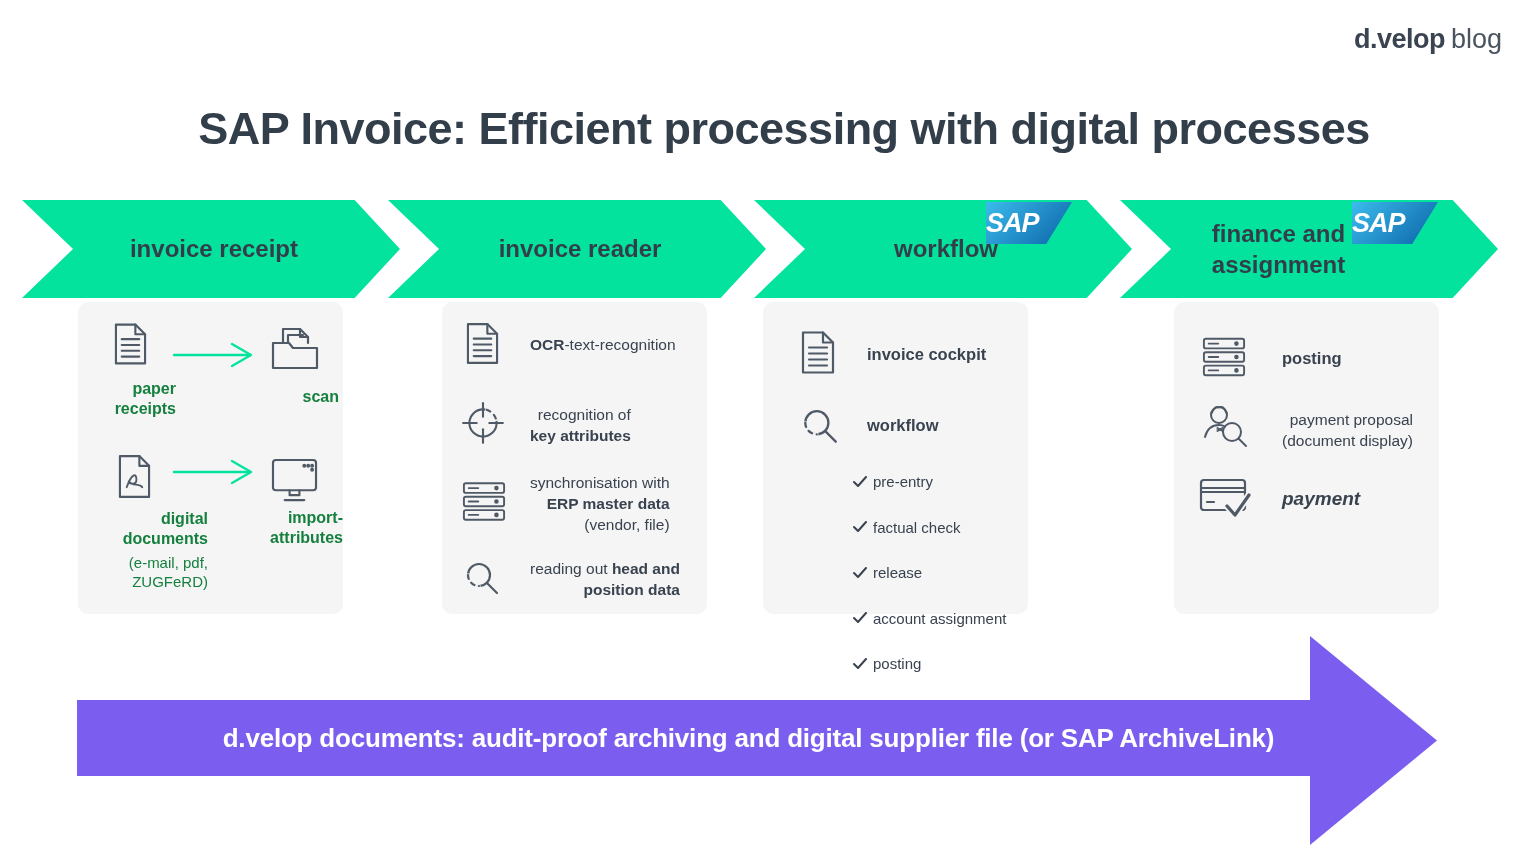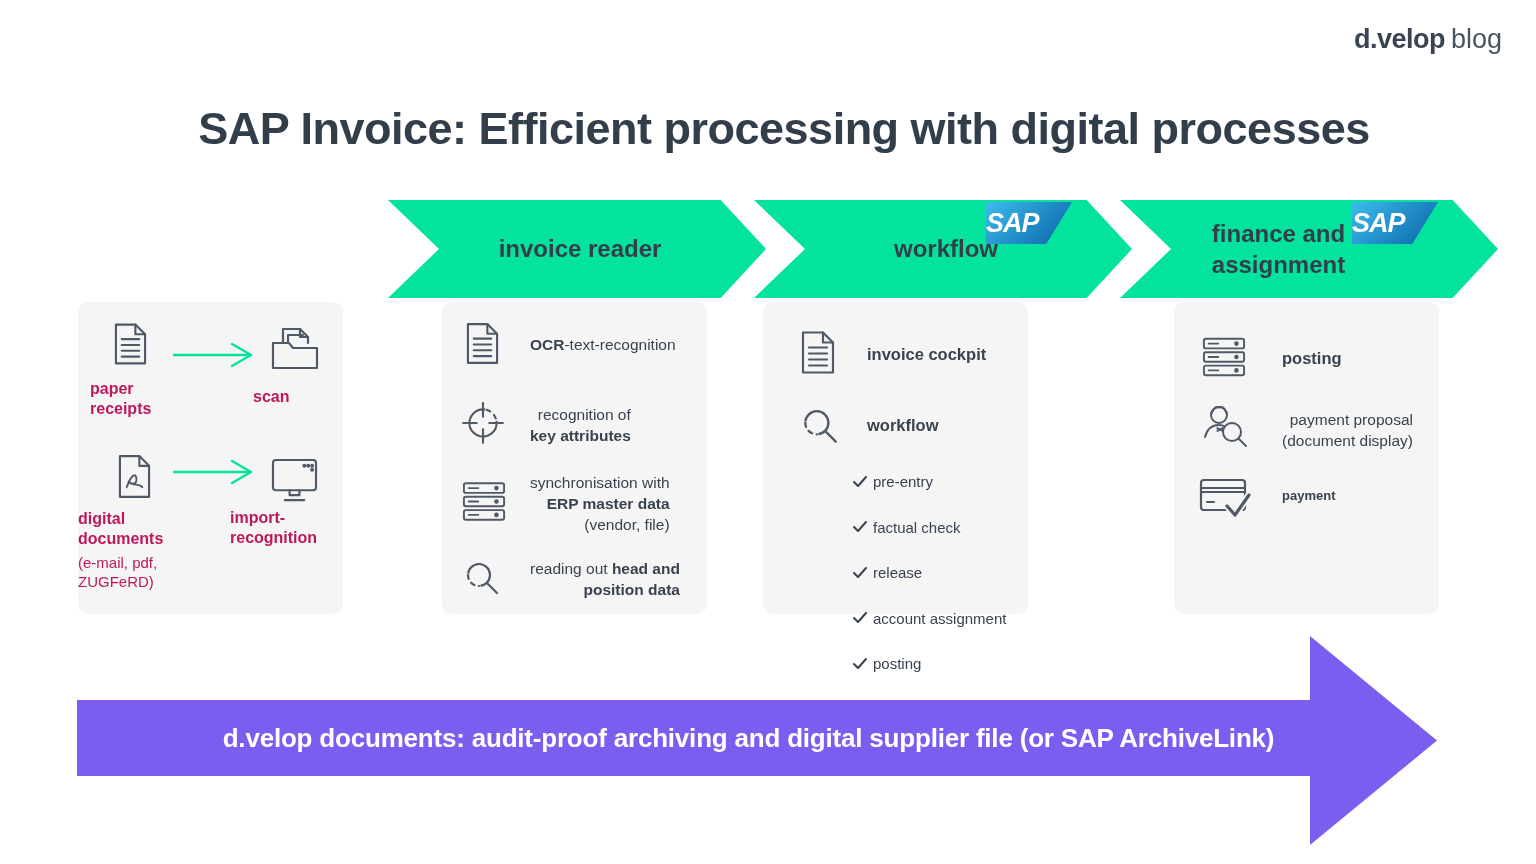--- a/index.html
+++ b/index.html
@@ -27,21 +27,21 @@
   .stage-label.narrow { right:112px; }
   .sap-badge { position:absolute; left:232px; top:2px; width:86px; height:42px;
                clip-path:polygon(0 0, 100% 0, 70% 100%, 0 100%);
                background:linear-gradient(135deg,#3BBCEC 0%,#0B62A7 100%);
                color:#ffffff; font-size:27px; font-weight:800; font-style:italic;
                display:flex; align-items:center; letter-spacing:-1px; }
 
   
   .panel { top:302px; width:265px; height:312px; background:#F5F5F6; border-radius:10px; }
   .icon { color:#4F5A66; }
-  .lbl { text-align:left; font-size:16px; font-weight:700; line-height:20px; color:#be185d; }
+  .lbl { text-align:right; font-size:16px; font-weight:700; line-height:20px; color:#15803d; }
   .sub { font-size:15px; font-weight:400; line-height:19px; }
   .rowtext { font-size:15.5px; line-height:21px; color:#39434F;text-align:right; }
 
   
   .chk-item { display:flex; align-items:center; gap:6px; height:17.5px; font-size:15px; color:#39434F;margin-top:28px; }
 
   
   .banner-body { left:77px; top:700px; width:1233px; height:76px; background:#7B5EEF;
                  display:flex; align-items:center; justify-content:center; padding-left:110px;
                  color:#ffffff; font-size:26px; font-weight:700; letter-spacing:-0.2px; }
@@ -51,20 +51,23 @@
 </head>
 <body>
 
 <div class="page">
 
   <div class="abs logo">
     <span class="brand">d.velop</span><span class="suffix">blog</span>
   </div>
   <div class="abs title">SAP Invoice: Efficient processing with digital processes</div>
 
+  <div class="abs stage" style="left:22px;">
+    <div class="stage-label">invoice receipt</div>
+  </div>
   <div class="abs stage" style="left:388px;">
     <div class="stage-label">invoice reader</div>
   </div>
   <div class="abs stage" style="left:754px;">
     <div class="stage-label">workflow</div>
     <div class="sap-badge">SAP</div>
   </div>
   <div class="abs stage" style="left:1120px;">
     <div class="stage-label narrow">
       <span>finance and</span>
@@ -129,21 +132,21 @@
       </g>
     </svg>
     <div class="abs lbl" style="left:0px;top:207px;width:130px;">
       <div>digital</div>
       <div>documents</div>
       <div class="sub" style="margin-top:4px;">(e-mail, pdf,</div>
       <div class="sub">ZUGFeRD)</div>
     </div>
     <div class="abs lbl" style="left:152px;top:206px;width:113px;">
       <div>import-</div>
-      <div>recognition</div>
+      <div>attributes</div>
     </div>
   </div>
 
   <div class="abs panel" style="left:442px;">
     <svg class="abs icon" style="left:24px;top:20px;" width="33" height="43" viewBox="0 0 34 44">
       <g fill="none" stroke="currentColor" stroke-width="2.2" stroke-linejoin="round" stroke-linecap="round">
         <path d="M2 2 H22 L32 12 V42 H2 Z"></path>
           <path d="M22 2 V12 H32"></path>
         <line x1="8" y1="17" x2="26" y2="17"></line>
           <line x1="8" y1="23" x2="26" y2="23"></line>
@@ -295,21 +298,21 @@
     <svg class="abs icon" style="left:25px;top:176px;" width="52" height="42" viewBox="0 0 52 42">
       <g fill="none" stroke="currentColor" stroke-width="2.2" stroke-linecap="round" stroke-linejoin="round">
         <rect x="2" y="2" width="44" height="30" rx="3"></rect>
         <line x1="2" y1="10" x2="46" y2="10"></line>
           <line x1="2" y1="14" x2="46" y2="14"></line>
         <line x1="8" y1="24" x2="15" y2="24"></line>
         <polyline points="28,28 36,37 50,17" stroke="#F5F5F6" stroke-width="7"></polyline>
         <polyline points="28,28 36,37 50,17" stroke-width="3.2"></polyline>
       </g>
     </svg>
-    <div class="abs b" style="left:108px;top:186px;font-size:13px;">payment</div>
+    <div class="abs b" style="left:108px;top:186px;font-size:19px;font-style:italic;">payment</div>
   </div>
 
   <div class="abs banner-body">
     <span>d.velop documents: audit-proof archiving and digital supplier file (or SAP ArchiveLink)</span>
   </div>
   <div class="abs banner-head"></div>
 
 </div>
 
 </body></html>

